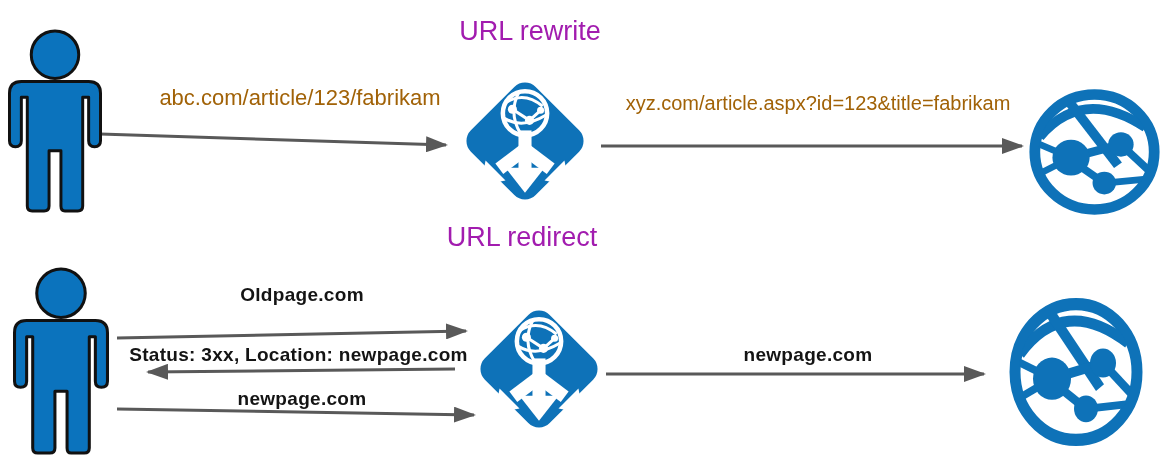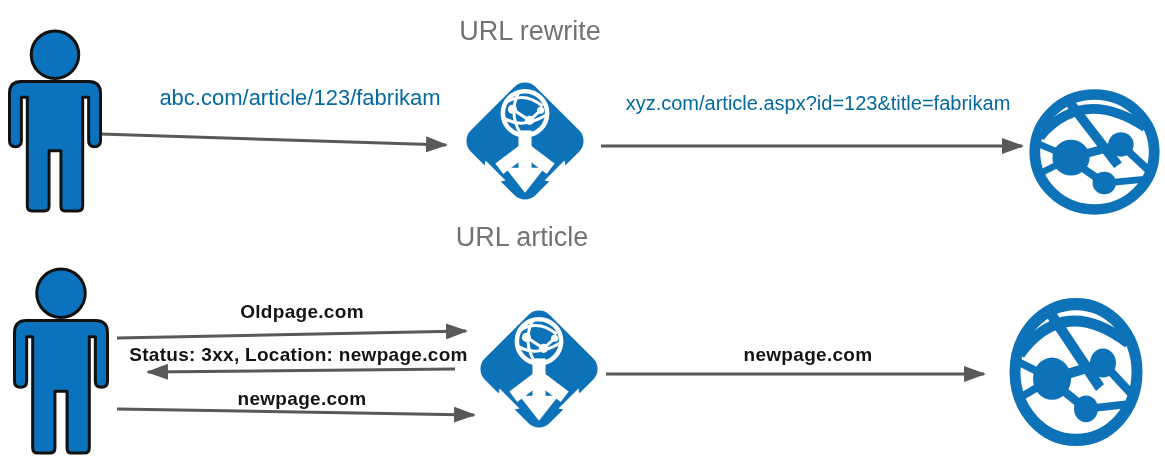--- a/index.html
+++ b/index.html
@@ -1,22 +1,22 @@
 <!DOCTYPE html>
 <html><head>
 <meta charset="utf-8">
 <style>
   html,body{margin:0;padding:0;background:#fff;}
   .canvas{
     position:relative;width:1165px;height:465px;background:#ffffff;overflow:hidden;
     font-family:"Liberation Sans",sans-serif;
   }
   .abs{position:absolute;}
-  .lbl{position:absolute;text-align:center;color:#0369a1;white-space:nowrap;}
-  .title{font-size:27px;color:#737373;}
+  .lbl{position:absolute;text-align:center;color:#a16207;white-space:nowrap;}
+  .title{font-size:27px;color:#a21caf;}
   .req1{font-size:22px;}
   .req2{font-size:20px;text-align:center;}
   .boldlbl{font-weight:bold;font-size:19px;color:#141414;letter-spacing:0.3px;}
   svg{display:block;}
 </style>
 </head>
 <body>
 
 <div class="canvas">
 
@@ -28,26 +28,26 @@
     </defs>
     <line x1="100" y1="134" x2="446" y2="145" stroke="#595959" stroke-width="3" marker-end="url(#ah)"></line>
     <line x1="601" y1="146" x2="1022" y2="146" stroke="#595959" stroke-width="3" marker-end="url(#ah)"></line>
     <line x1="117" y1="338" x2="466" y2="331" stroke="#595959" stroke-width="3" marker-end="url(#ah)"></line>
     <line x1="455" y1="369" x2="148" y2="372" stroke="#595959" stroke-width="3" marker-end="url(#ah)"></line>
     <line x1="117" y1="409" x2="474" y2="415" stroke="#595959" stroke-width="3" marker-end="url(#ah)"></line>
     <line x1="606" y1="374" x2="984" y2="374" stroke="#595959" stroke-width="3" marker-end="url(#ah)"></line>
   </svg>
 
   <div class="lbl title" style="left:400px;top:16px;width:260px;">URL rewrite</div>
-  <div class="lbl title" style="left:392px;top:222px;width:260px;">URL article</div>
+  <div class="lbl title" style="left:392px;top:222px;width:260px;">URL redirect</div>
 
   <div class="lbl req1" style="left:120px;top:85px;width:360px;">abc.com/article/123/fabrikam</div>
   <div class="lbl req2" style="left:608px;top:92px;width:420px;">xyz.com/article.aspx?id=123&amp;title=fabrikam</div>
 
-  <div class="lbl boldlbl" style="left:152px;top:301px;width:300px;">Oldpage.com</div>
+  <div class="lbl boldlbl" style="left:152px;top:284px;width:300px;">Oldpage.com</div>
   <div class="lbl boldlbl" style="left:116px;top:344px;width:365px;">Status: 3xx, Location: newpage.com</div>
   <div class="lbl boldlbl" style="left:152px;top:388px;width:300px;">newpage.com</div>
   <div class="lbl boldlbl" style="left:658px;top:344px;width:300px;">newpage.com</div>
 
   <svg class="abs" style="left:2px;top:28px;" width="106" height="188" viewBox="0 0 104 190">
     <circle cx="52" cy="27" r="24" fill="#0b73bd" stroke="#111" stroke-width="3"></circle>
     <path d="M18,54 L86,54 Q98,54 98,66 L98,114 Q98,120 92,120 Q86,120 86,114 L86,70 L80,70 L80,180
              Q80,185 75,185 L62,185 Q58,185 58,180 L58,124 L46,124 L46,180 Q46,185 41,185 L29,185
              Q24,185 24,180 L24,70 L18,70 L18,114 Q18,120 12,120 Q6,120 6,114 L6,66 Q6,54 18,54 Z" fill="#0b73bd" stroke="#111" stroke-width="3" stroke-linejoin="round"></path>
   </svg>

